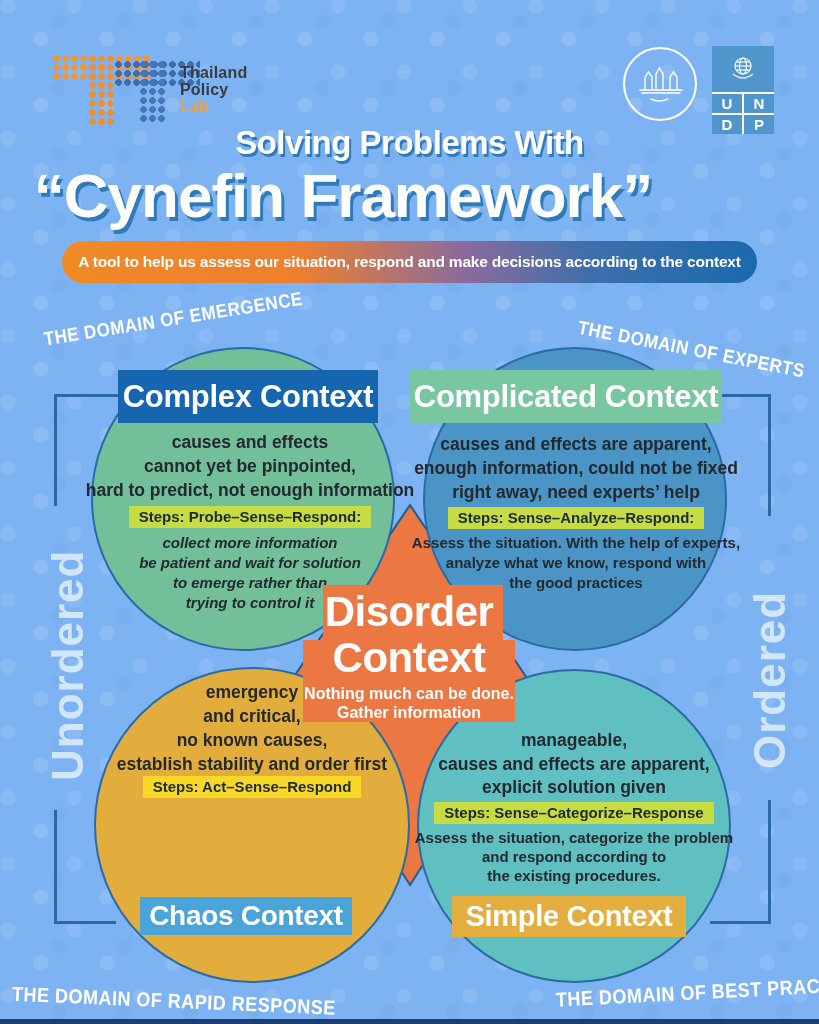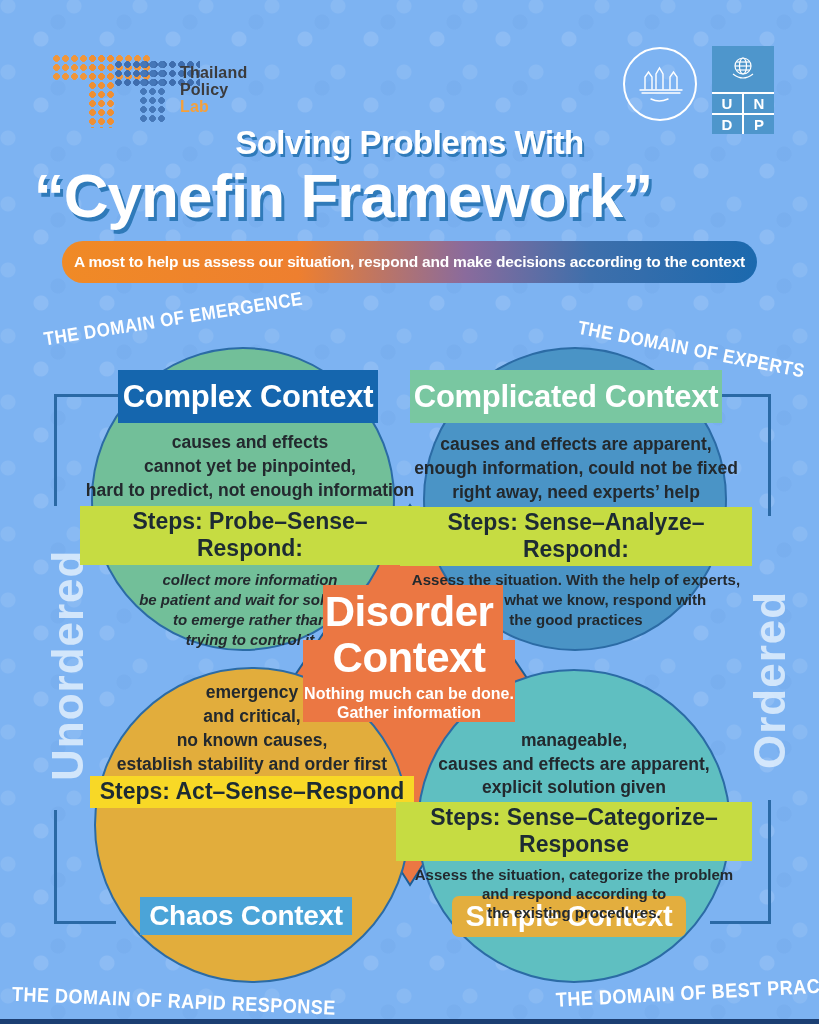--- a/index.html
+++ b/index.html
@@ -41,21 +41,21 @@
   
   .axisword{writing-mode:vertical-rl;transform:rotate(180deg);font-weight:700;font-size:44px;
             color:rgba(224,239,253,0.85);letter-spacing:1px;display:flex;align-items:center;justify-content:center;}
   
   .br{background:#2a69a5;}
   
   .circle{border-radius:50%;border:2px solid #2b6ba5;}
   
   .qtext{text-align:center;color:#23292e;}
   .desc{font-weight:700;font-size:17.5px;line-height:24px;}
-  .pill{display:inline-block;font-weight:700;font-size:23px;color:#1d2b33;padding:2px 10px 3px;}
+  .pill{display:inline-block;font-weight:700;font-size:15px;color:#1d2b33;padding:2px 10px 3px;}
   .lime{background:#c6dc42;}
   .yellowhl{background:#f8d826;}
   .detail{font-weight:700;font-size:15px;line-height:20px;}
   
   .qheader{color:#ffffff;font-weight:700;text-align:center;display:flex;align-items:center;justify-content:center;letter-spacing:-.3px;}
   
   .dz{background:#eb7743;}
   .disorder-line{font-weight:700;font-size:42px;line-height:46px;color:#ffffff;letter-spacing:-.5px;text-align:center;}
   .disorder-note{font-weight:700;font-size:16px;line-height:19px;color:#ffffff;text-align:center;margin-top:3px;}
 </style>
@@ -109,21 +109,21 @@
     <div class="row">
       <div class="cell">D</div>
       <div class="cell">P</div>
     </div>
   </div>
 
   <div class="abs title1" style="left:0;top:124px;">Solving Problems With</div>
   <div class="abs title2" style="left:0;top:160px;">“Cynefin Framework”</div>
 
   <div class="abs banner">
-    <span>A most to help us assess our situation, respond and make decisions according to the context</span>
+    <span>A tool to help us assess our situation, respond and make decisions according to the context</span>
   </div>
 
   <div class="abs domain" style="left:44px;top:330px;transform:rotate(-9deg) scaleY(1.12);">THE DOMAIN OF EMERGENCE</div>
   <div class="abs domain" style="left:578px;top:318px;transform:rotate(11deg) scaleY(1.12);">THE DOMAIN OF EXPERTS</div>
   <div class="abs domain" style="left:12px;top:984px;font-size:18px;transform:rotate(2.5deg) scaleY(1.12);">THE DOMAIN OF RAPID RESPONSE</div>
   <div class="abs domain" style="left:556px;top:990px;font-size:18px;transform:rotate(-3deg) scaleY(1.12);">THE DOMAIN OF BEST PRACTICE</div>
 
   <div class="abs axisword" style="left:42px;top:505px;width:52px;height:320px;">Unordered</div>
   <div class="abs axisword" style="left:744px;top:550px;width:52px;height:260px;">Ordered</div>
 
@@ -145,21 +145,21 @@
   </svg>
 
   <div class="abs circle" style="left:91px;top:347px;width:304px;height:304px;background:#72bf99;"></div>
   <div class="abs circle" style="left:423px;top:347px;width:304px;height:304px;background:#4a94c6;"></div>
   <div class="abs circle" style="left:94px;top:667px;width:316px;height:316px;background:#e2ad3c;"></div>
   <div class="abs circle" style="left:417px;top:669px;width:314px;height:314px;background:#5fbfc1;"></div>
 
   <div class="abs qheader" style="left:118px;top:370px;width:260px;height:53px;background:#1566ae;font-size:31px;">Complex Context</div>
   <div class="abs qheader" style="left:410px;top:370px;width:312px;height:53px;background:#79c7a1;font-size:31px;">Complicated Context</div>
   <div class="abs qheader" style="left:140px;top:897px;width:212px;height:38px;background:#4ba4d8;font-size:28px;">Chaos Context</div>
-  <div class="abs qheader" style="left:452px;top:896px;width:234px;height:41px;background:#e3ae3e;font-size:29px;border-radius:7px;">Simple Context</div>
+  <div class="abs qheader" style="left:452px;top:896px;width:234px;height:41px;background:#e3ae3e;font-size:29px;">Simple Context</div>
 
   <div class="abs qtext" style="left:80px;top:430px;width:340px;">
     <div class="desc ml">causes and effects
 cannot yet be pinpointed,
 hard to predict, not enough information</div>
     <div class="pill lime" style="margin-top:4px;">Steps: Probe–Sense–Respond:</div>
     <div class="detail ml" style="margin-top:5px;font-style:italic;">collect more information
 be patient and wait for solution
 to emerge rather than
 trying to control it</div>

